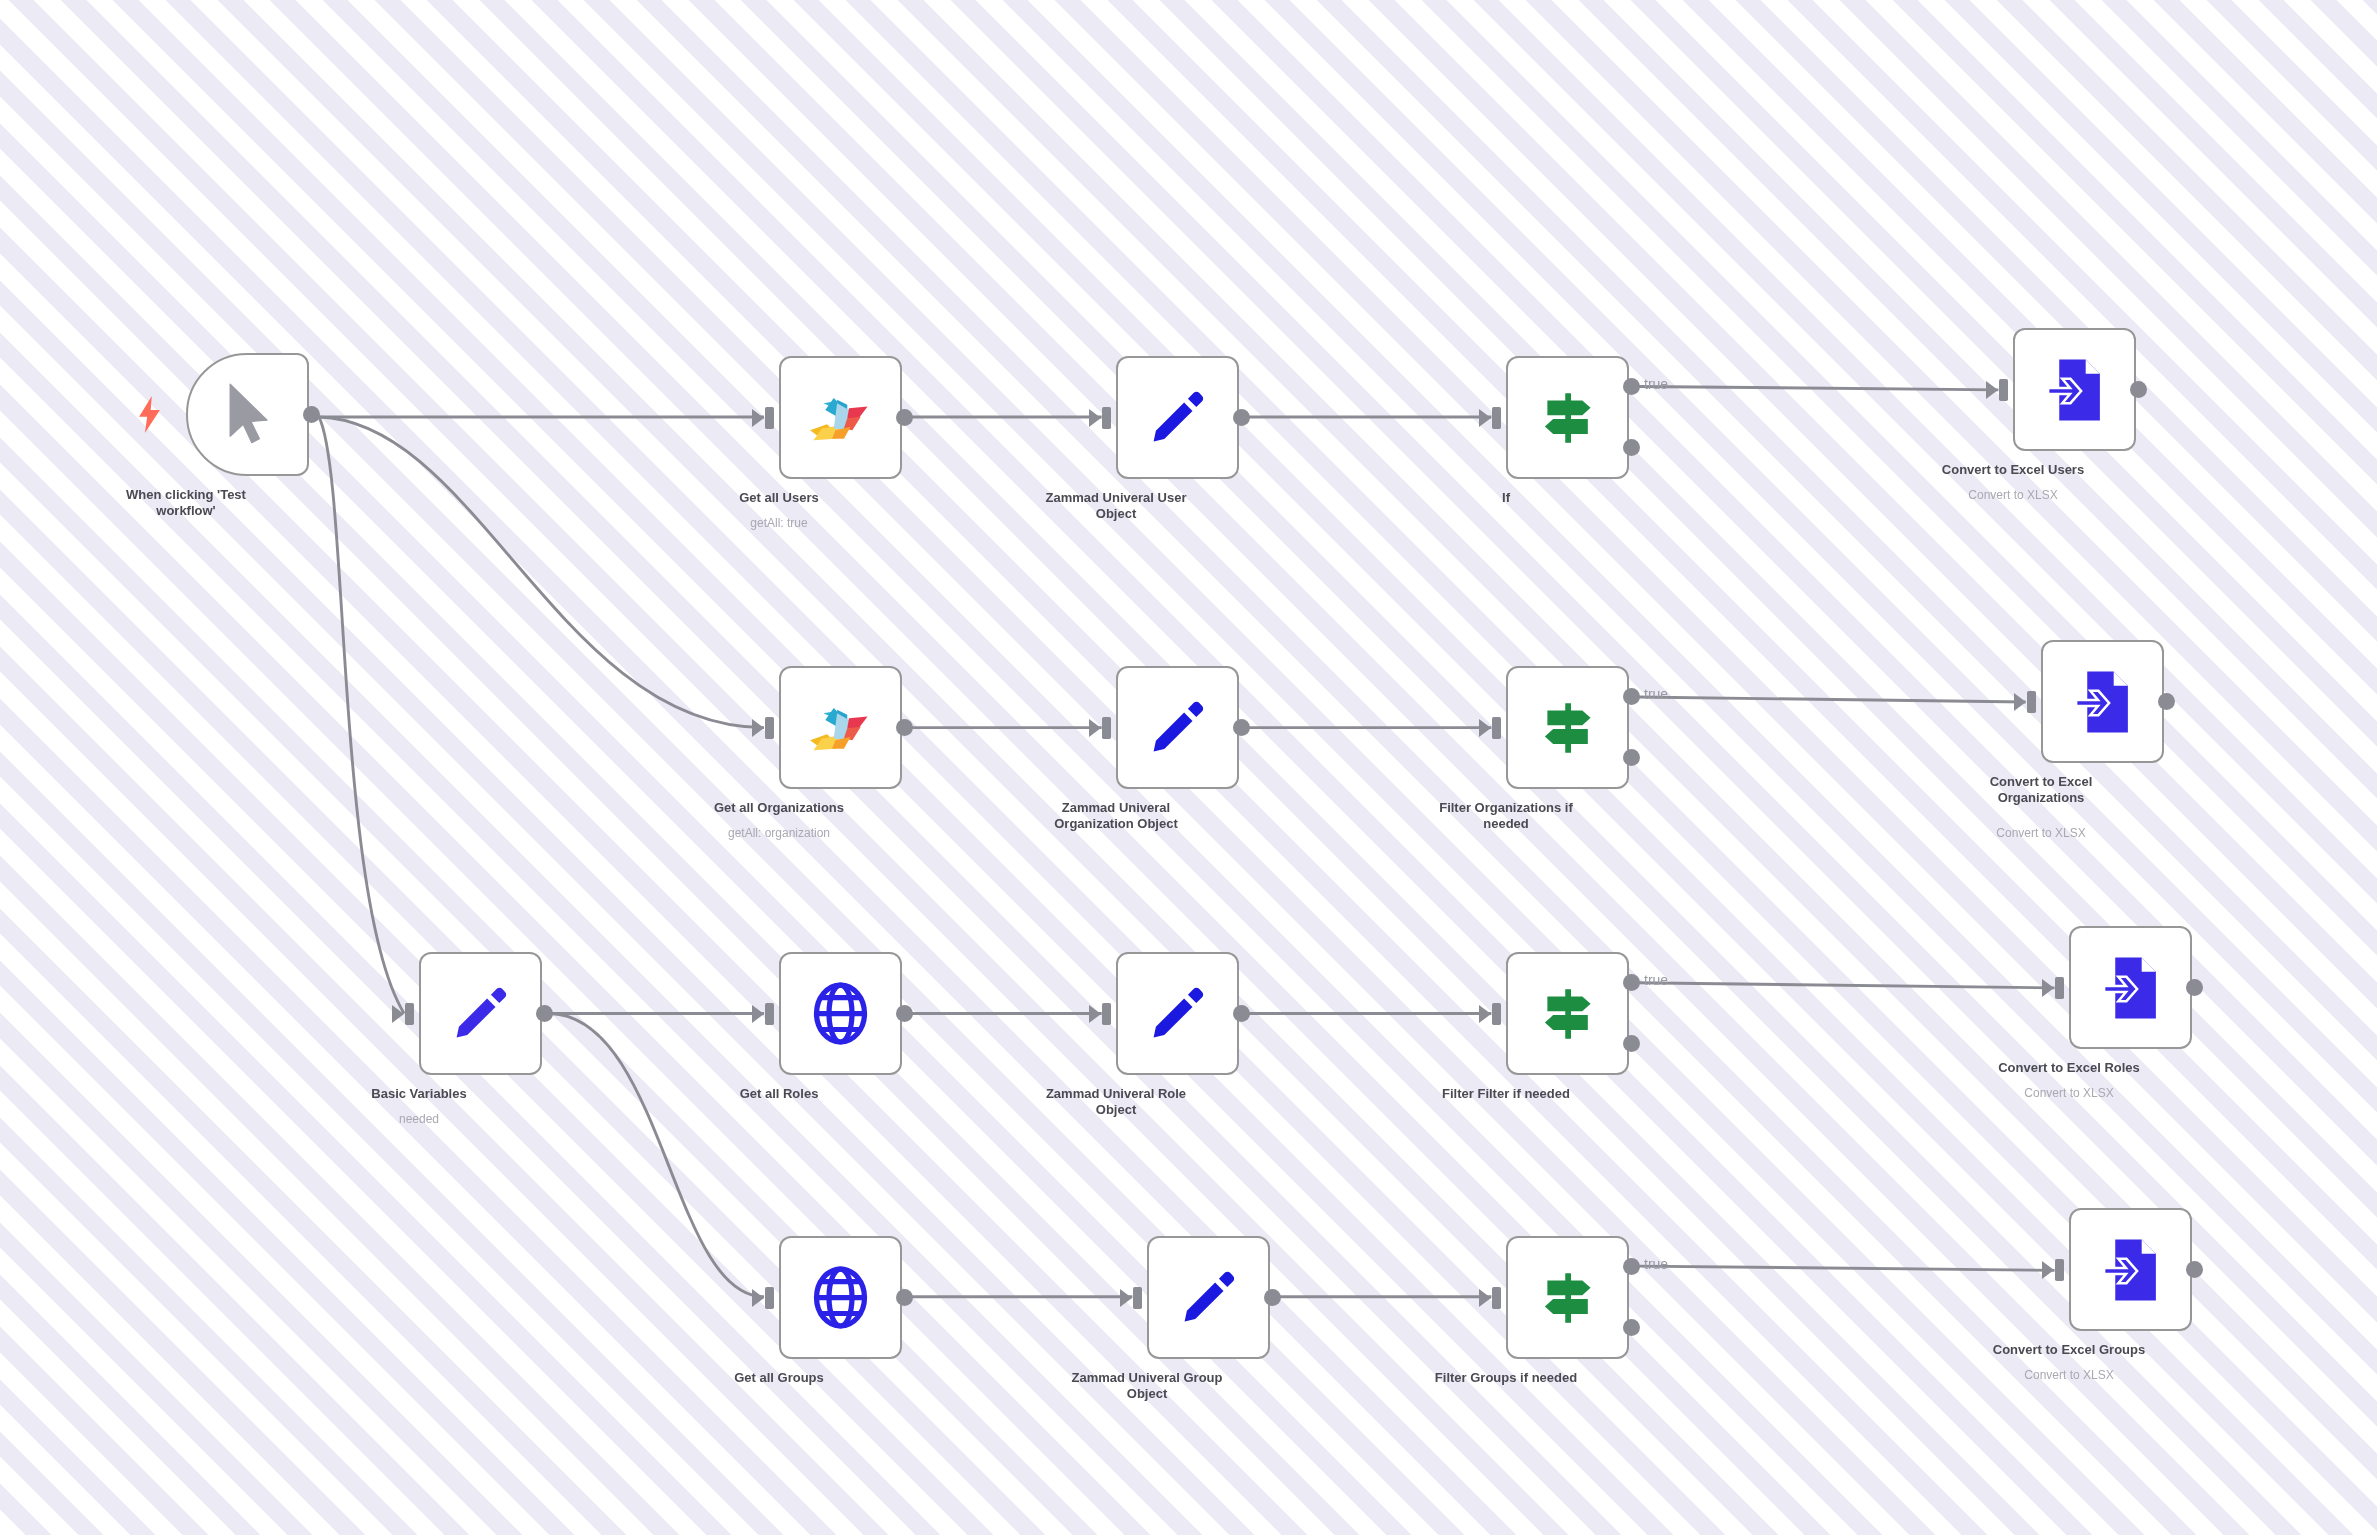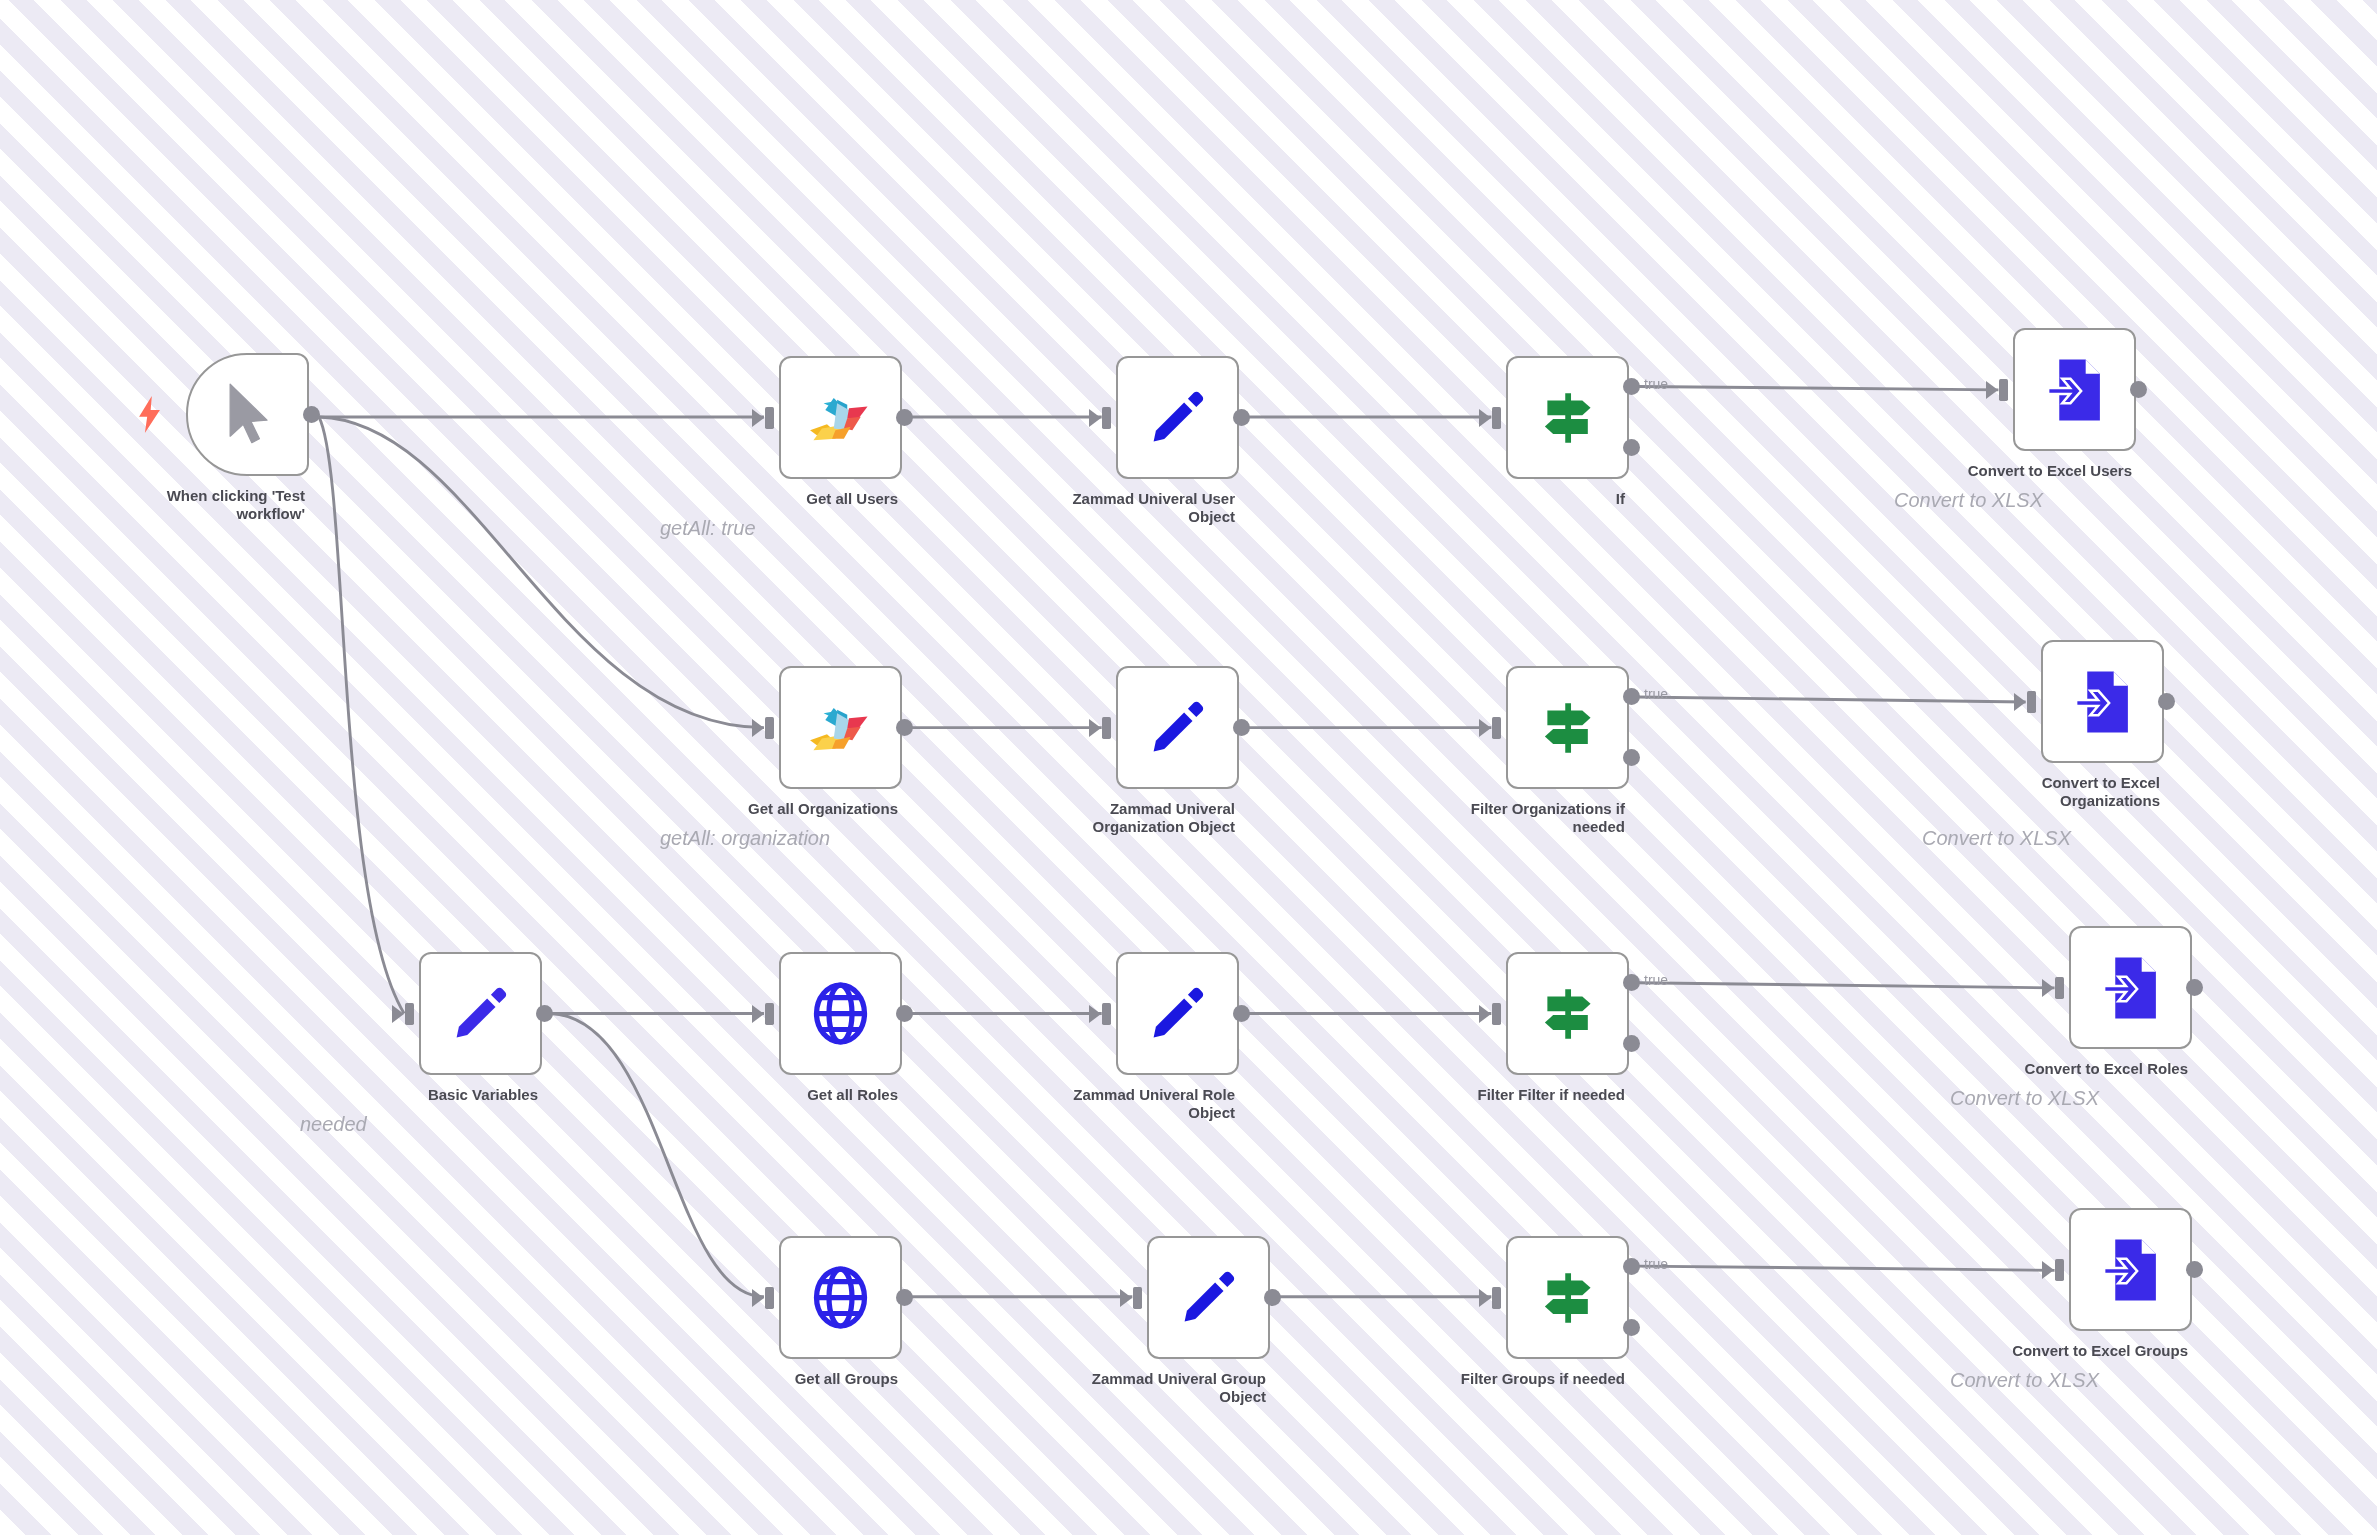--- a/index.html
+++ b/index.html
@@ -49,37 +49,37 @@
   }
   .node.trigger .node-box {
     border-radius: 61px 12px 12px 61px;
   }
   .node-label {
     position: absolute;
     top: 134px;
     left: 50%;
     transform: translateX(-50%);
     width: 238px;
-    text-align: right;
-    font-size: 15px;
+    text-align: center;
+    font-size: 13px;
     font-weight: bold;
     color: #4a4a52;
     line-height: 1.22;
     white-space: pre-line;
   }
   .node-sub {
     position: absolute;
     left: 50%;
     transform: translateX(-50%);
     width: 238px;
-    font-size: 20px;
+    text-align: center;
+    font-size: 12px;
     color: #a9a9b2;
     line-height: 1.2;
     white-space: pre-line;
-    font-style: italic;
   }
   .node-sub.one-line { top: 160px; }
   .node-sub.two-line { top: 186px; }
 
   
   .port-out {
     position: absolute;
     width: 17px;
     height: 17px;
     border-radius: 50%;

